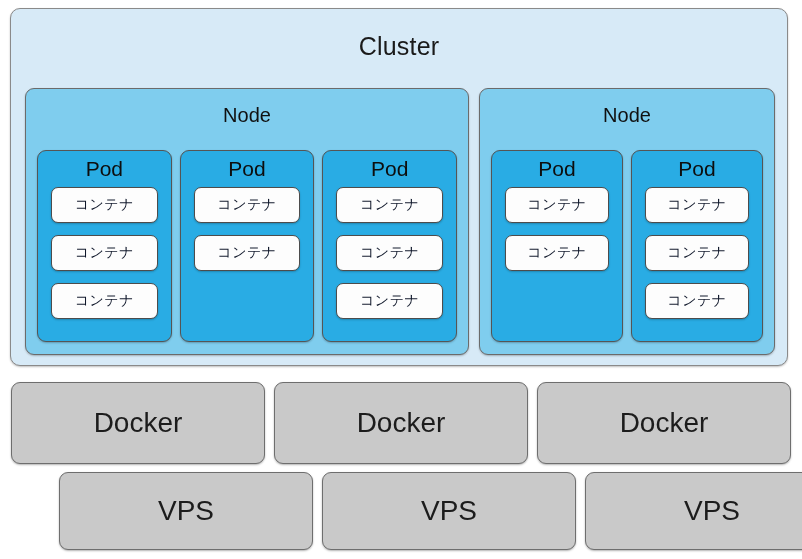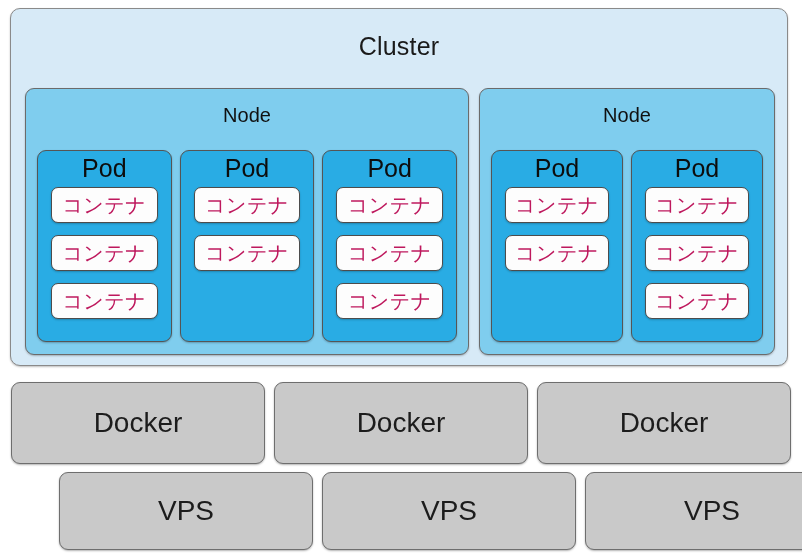--- a/index.html
+++ b/index.html
@@ -96,39 +96,39 @@
     border-radius: 9px;
     box-shadow: 0 1px 2px rgba(0,0,0,0.25);
     padding: 4px 13px 10px 13px;
     display: flex;
     flex-direction: column;
     align-items: stretch;
   }
 
   .pod-title {
     text-align: center;
-    font-size: 25px;
+    font-size: 21px;
     color: #0d0d0d;
     line-height: 27px;
     margin-bottom: 5px;
   }
 
   
   .container-box {
     height: 36px;
     background: #fdfdfd;
     border: 1.5px solid #4c4c4c;
     border-radius: 7px;
     box-shadow: 0 1px 2px rgba(0,0,0,0.22);
     display: flex;
     align-items: center;
     justify-content: center;
     margin-bottom: 12px;
-    font-size: 20px;
-    color: #be185d;
+    font-size: 14px;
+    color: #0f172a;
     letter-spacing: 0.5px;
   }
   .container-box:last-child { margin-bottom: 0; }
 
   
   .infra-row {
     position: absolute;
     left: 11px;
     width: 780px;
     display: flex;

